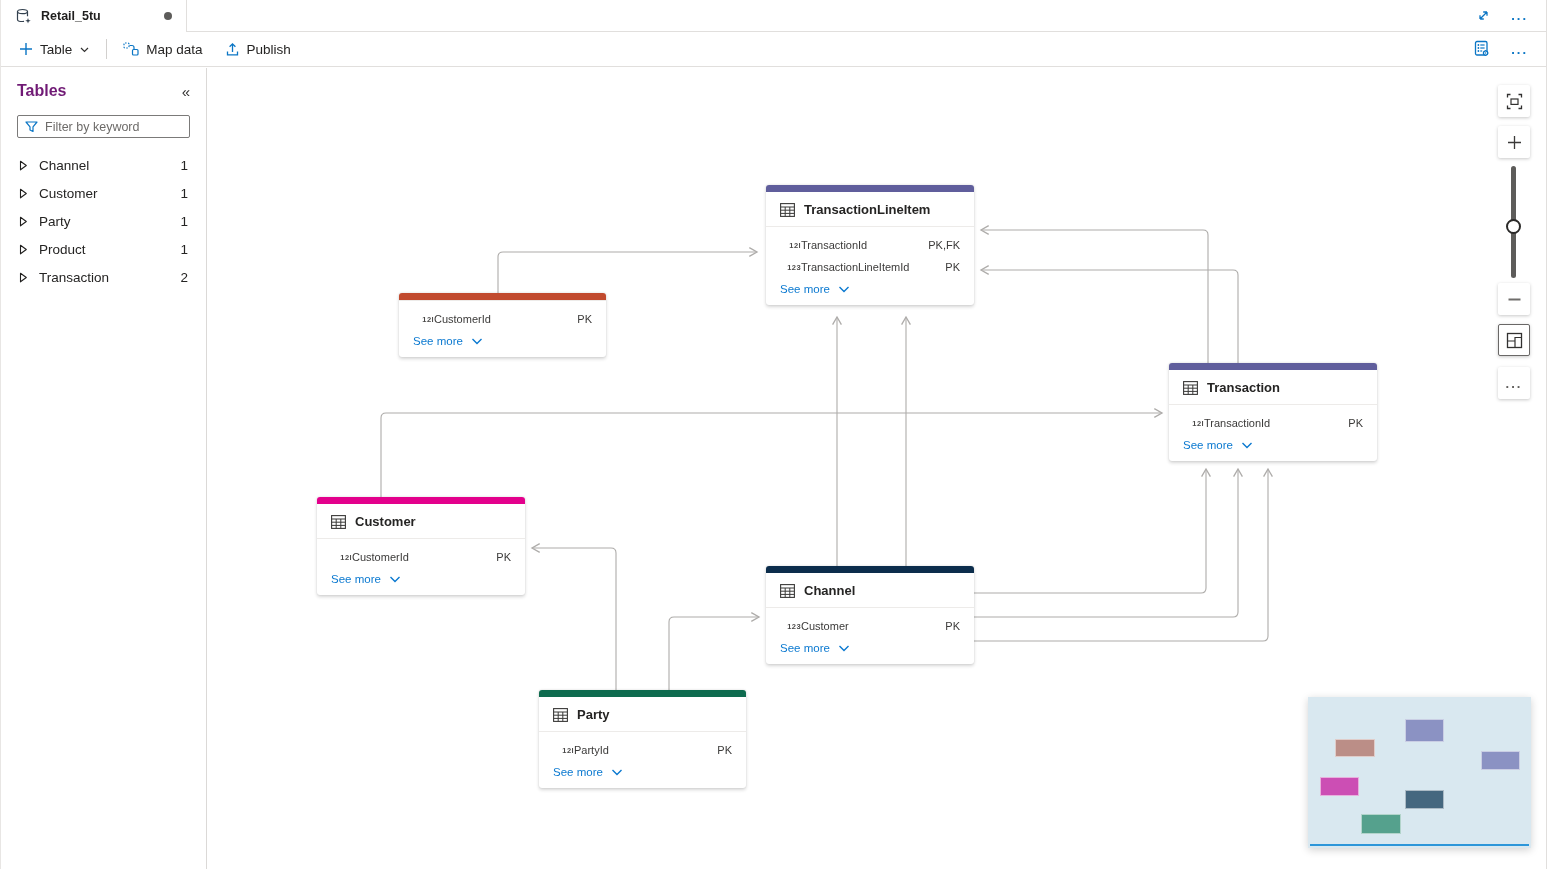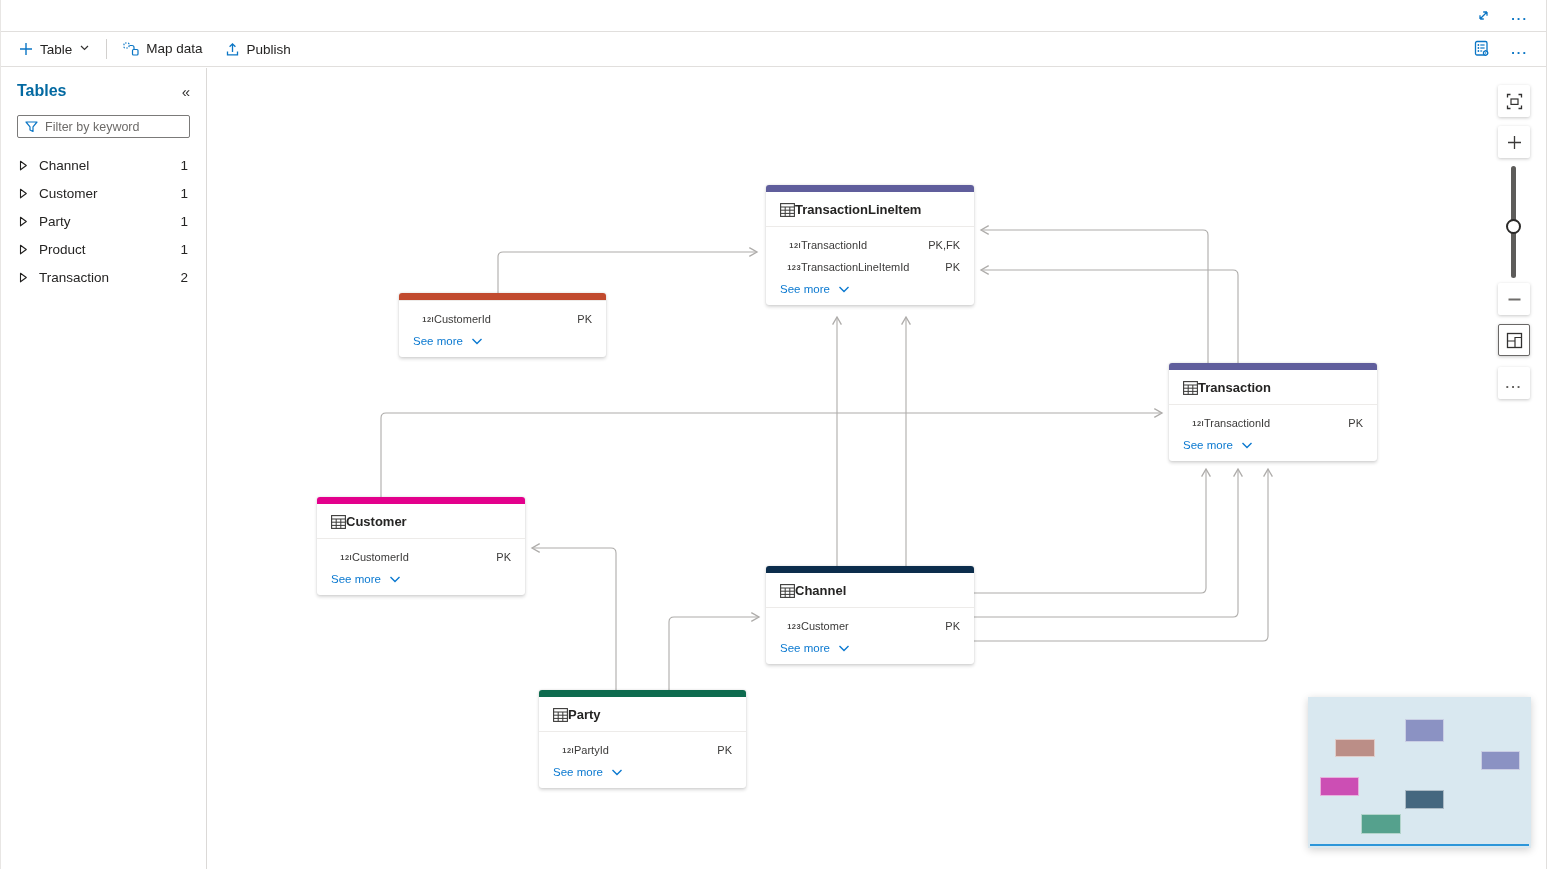--- a/index.html
+++ b/index.html
@@ -12,42 +12,42 @@
   
   .tabbar { position:relative; height:32px; display:flex; align-items:stretch; background:#fff; z-index:6; }
   .tab { display:flex; align-items:center; gap:9px; padding:0 14px; width:186px; border-right:1px solid #e1dfdd; background:#fff; }
   .tab-title { font-size:12.5px; font-weight:700; color:#201f1e; }
   .tab-dot { width:8px; height:8px; border-radius:50%; background:#5d5c5a; margin-left:auto; }
   .tabbar-fill { flex:1; display:flex; align-items:center; justify-content:flex-end; gap:20px; padding-right:18px; border-bottom:1px solid #e1dfdd; }
   .blue-ellipsis { color:#0b76c5; font-weight:700; font-size:13px; letter-spacing:2px; line-height:1; }
   .gray-ellipsis { color:#605e5c; font-weight:700; font-size:13px; letter-spacing:2px; line-height:1; }
   
   .toolbar { height:35px; display:flex; align-items:center; padding-left:14px; border-bottom:1px solid #e1dfdd; background:#fff; position:relative; z-index:6; }
-  .tb-btn { display:flex; align-items:flex-start; gap:7px; font-size:13.5px; color:#252423; cursor:pointer; padding:0 4px; }
+  .tb-btn { display:flex; align-items:center; gap:7px; font-size:13.5px; color:#252423; cursor:pointer; padding:0 4px; }
   .tb-sep { width:1px; height:20px; background:#d2d0ce; margin:0 12px; }
   .tb-right { margin-left:auto; display:flex; align-items:center; gap:20px; padding-right:18px; }
   
   .sidebar { position:absolute; left:0; top:68px; bottom:0; width:206px; background:#fff; border-right:1px solid #dbd9d7; z-index:5; padding:14px 16px 0 16px; }
   .sb-head { display:flex; align-items:center; }
-  .sb-title { font-size:16px; font-weight:700; color:#0369a1; }
+  .sb-title { font-size:16px; font-weight:700; color:#701a75; }
   .sb-collapse { margin-left:auto; font-size:15px; color:#323130; cursor:pointer; }
   .sb-filter { margin-top:15px; height:23px; border:1px solid #7b7a79; border-radius:2px; display:flex; align-items:center; gap:7px; padding:0 7px; }
   .sb-filter input { border:none; outline:none; width:100%; font-size:12.5px; font-family:"Liberation Sans",sans-serif; color:#323130; background:transparent; }
   .sb-filter input::placeholder { color:#6d6b69; }
   .sb-list { margin-top:13px; }
   .sb-row { height:28px; display:flex; align-items:center; gap:11px; cursor:pointer; padding:0 2px; }
   .sb-row-label { font-size:13.5px; color:#252423; }
   .sb-row-count { margin-left:auto; font-size:13.5px; color:#252423; }
   
   #conn-svg { position:absolute; left:0; top:0; z-index:1; pointer-events:none; }
   #conn-svg path { pointer-events:stroke; }
   .card { position:absolute; background:#fff; border-radius:3px; z-index:2;
           box-shadow:0 1.2px 3.6px rgba(0,0,0,.16), 0 0 2px rgba(0,0,0,.10); }
   .card-bar { height:7px; border-radius:3px 3px 0 0; }
-  .card-head { display:flex; align-items:center; padding:10px 14px 9px 14px; }
+  .card-head { display:flex; align-items:center; gap:9px; padding:10px 14px 9px 14px; }
   .card-title { font-size:13px; font-weight:700; color:#252423; }
   .card-div { height:1px; background:#edebe9; }
   .card-fields { padding-top:7px;text-align:right; }
   .frow { display:flex; align-items:center; height:22px; padding:0 14px; }
   .fglyph { width:21px; font-size:7.5px; font-weight:700; color:#4a4948; letter-spacing:.4px; flex:none; }
   .fname { font-size:11px; color:#3b3a39; }
   .fkey { margin-left:auto; font-size:11px; color:#3b3a39; }
   .seemore { display:flex; align-items:center; gap:8px; padding:5px 14px 10px 14px; cursor:pointer; }
   .seemore-label { font-size:11.5px; color:#0b79d0; }
   
@@ -63,20 +63,31 @@
   .mm-rect { position:absolute; border:1px solid rgba(255,255,255,.55); }
   .mm-line { position:absolute; left:2px; right:2px; bottom:2px; height:2px; background:#2d96d9; }
   svg.ic { display:block; }
 </style>
 </head>
 <body>
 
 <div id="root">
 
   <div class="tabbar">
+    <div class="tab">
+      <span>
+        <svg class="ic" width="17" height="17" viewBox="0 0 17 17">
+          <ellipse cx="7.5" cy="3.6" rx="5" ry="2.1" fill="none" stroke="#33414f" stroke-width="1.2"></ellipse>
+          <path d="M2.5 3.6 V11.4 C2.5 12.6 4.7 13.5 7.5 13.5 C8 13.5 8.6 13.47 9 13.4 M12.5 3.6 V8.2" fill="none" stroke="#33414f" stroke-width="1.2"></path>
+          <path d="M13 10 L13.7 12 L15.7 12.7 L13.7 13.4 L13 15.4 L12.3 13.4 L10.3 12.7 L12.3 12 Z" fill="#33414f"></path>
+        </svg>
+      </span>
+      <span class="tab-title">Retail_5tu</span>
+      <span class="tab-dot"></span>
+    </div>
     <div class="tabbar-fill">
       <span>
         <svg class="ic" width="15" height="15" viewBox="0 0 15 15">
           <path d="M4 11 L11 4 M11 4 H7.2 M11 4 V7.8 M4 11 H7.8 M4 11 V7.2" fill="none" stroke="#0b76c5" stroke-width="1.3"></path>
         </svg>
       </span>
       <span class="blue-ellipsis">...</span>
     </div>
   </div>
 

